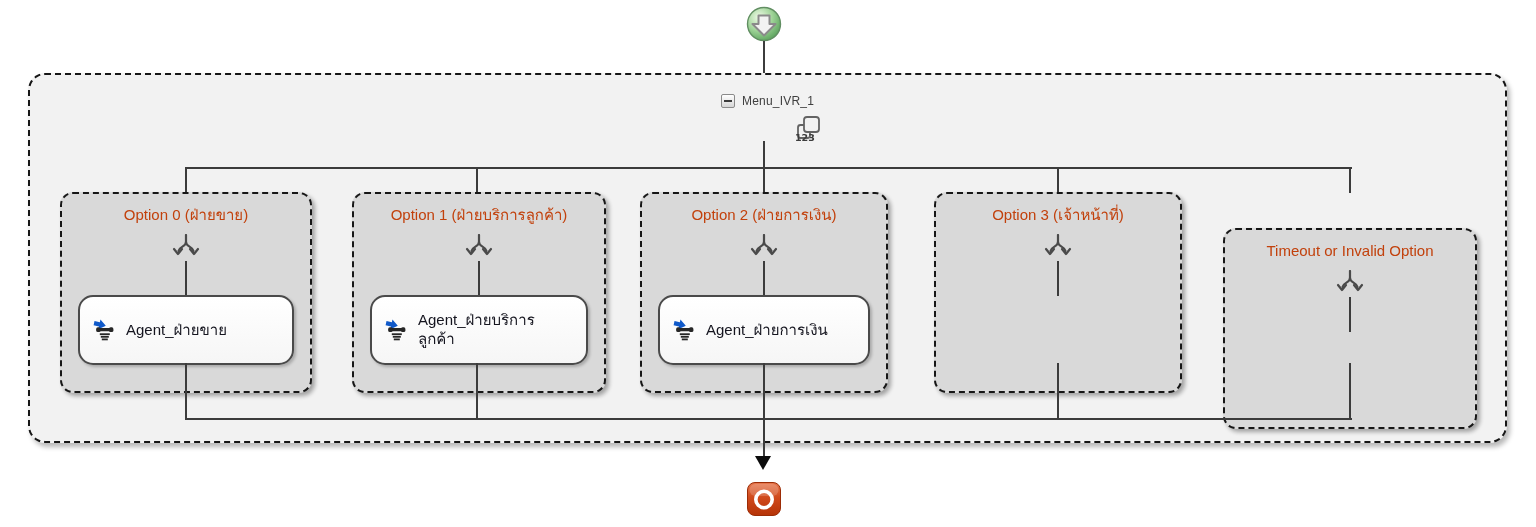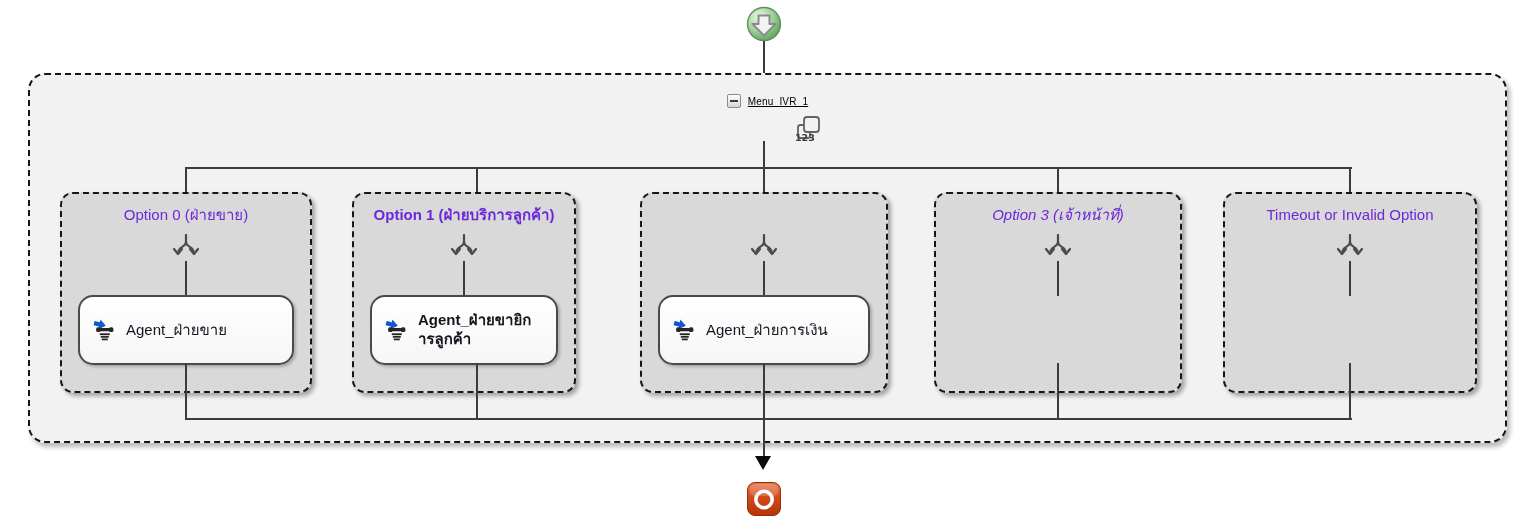--- a/index.html
+++ b/index.html
@@ -23,32 +23,32 @@
   .menu-header {
     position:absolute; left:0; right:0; top:16px; height:20px;
     display:flex; align-items:center; justify-content:center; gap:7px;
   }
   .collapse-btn {
     width:14px; height:14px; border:1px solid #8a8a8a; border-radius:2px;
     background:linear-gradient(#ffffff,#d6d6d6);
     display:flex; align-items:center; justify-content:center;
   }
   .collapse-btn .minus { width:8px; height:2px; background:#3b3b3b; }
-  .menu-title { font-size:10px; color:#000000; letter-spacing:.2px;text-decoration:underline; }
+  .menu-title { font-size:12px; color:#404040; letter-spacing:.2px; }
   .keypad-icon { position:absolute; left:50%; transform:translateX(-50%); top:39px; width:30px; height:30px;margin-left:40px; }
 
   
   .branch {
     position:absolute; top:192px; height:201px;
     background:#d9d9d9; border:2px dashed #161616; border-radius:13px;
     box-shadow:3px 3px 4px rgba(0,0,0,0.33);
   }
   .branch-title {
     position:absolute; top:11px; left:0; right:0; text-align:center;
-    font-size:15px; color:#6d28d9; line-height:1.35; white-space:nowrap;
+    font-size:15px; color:#c2410c; line-height:1.35; white-space:nowrap;
   }
   .fork-icon { position:absolute; top:40px; left:50%; transform:translateX(-50%); width:30px; height:27px; }
   .fork-line { position:absolute; left:calc(50% - 1px); top:67px; width:2px; height:35px; background:#3c3c3c; }
   .action-box {
     position:absolute; left:16px; right:16px; top:101px; height:70px;
     background:linear-gradient(#ffffff,#f6f6f6);
     border:2px solid #4a4a4a; border-radius:15px;
     box-shadow:2px 2px 3px rgba(0,0,0,0.22);
     display:flex; align-items:center;
   }
@@ -130,21 +130,21 @@
           <rect x="6.8" y="15.3" width="10" height="1.8" fill="#262626"></rect>
           <rect x="7.8" y="17.9" width="8" height="1.8" fill="#262626"></rect>
           <rect x="8.8" y="20.5" width="6" height="1.8" fill="#262626"></rect>
         </svg>
       </span>
 
       <span class="action-label">Agent_ฝ่ายขาย</span>
     </div>
   </div>
 
-  <div class="branch wrap-tight" style="left:352px; width:224px;font-weight:bold;">
+  <div class="branch wrap-tight" style="left:352px; width:254px;">
     <div class="branch-title">Option 1 (ฝ่ายบริการลูกค้า)</div>
     <div class="fork-icon">
       <svg width="30" height="27" viewBox="0 0 30 27" fill="none" stroke="#4a4a4a" stroke-width="2.2" stroke-linecap="round" stroke-linejoin="round">
         <path d="M15 1 V8"></path>
           <path d="M15 8 C15 13 8.5 12 7.5 17"></path>
           <path d="M15 8 C15 13 21.5 12 22.5 17"></path>
         <path d="M3 15 L7 20 L11 15"></path>
           <path d="M19 15 L23 20 L27 15"></path>
       </svg>
     </div>
@@ -155,25 +155,26 @@
           <path d="M1 4.2 h5.5 V1.4 L13 6.4 6.5 11.4 V8.6 H1 z" fill="#1059c9" transform="rotate(12 7 6)"></path>
           <rect x="3.6" y="10" width="16.4" height="3.2" rx="1.6" fill="#262626"></rect>
           <rect x="3.2" y="9.3" width="4.4" height="4.8" rx="1.6" fill="#262626"></rect>
           <rect x="16" y="9.3" width="4.4" height="4.8" rx="1.6" fill="#262626"></rect>
           <rect x="6.8" y="15.3" width="10" height="1.8" fill="#262626"></rect>
           <rect x="7.8" y="17.9" width="8" height="1.8" fill="#262626"></rect>
           <rect x="8.8" y="20.5" width="6" height="1.8" fill="#262626"></rect>
         </svg>
       </span>
 
-      <span class="action-label">Agent_ฝ่ายขายิการลูกค้า</span>
+      <span class="action-label">Agent_ฝ่ายบริการลูกค้า</span>
     </div>
   </div>
 
   <div class="branch" style="left:640px; width:248px;">
+    <div class="branch-title">Option 2 (ฝ่ายการเงิน)</div>
     <div class="fork-icon">
       <svg width="30" height="27" viewBox="0 0 30 27" fill="none" stroke="#4a4a4a" stroke-width="2.2" stroke-linecap="round" stroke-linejoin="round">
         <path d="M15 1 V8"></path>
           <path d="M15 8 C15 13 8.5 12 7.5 17"></path>
           <path d="M15 8 C15 13 21.5 12 22.5 17"></path>
         <path d="M3 15 L7 20 L11 15"></path>
           <path d="M19 15 L23 20 L27 15"></path>
       </svg>
     </div>
     <div class="fork-line"></div>
@@ -187,35 +188,35 @@
           <rect x="6.8" y="15.3" width="10" height="1.8" fill="#262626"></rect>
           <rect x="7.8" y="17.9" width="8" height="1.8" fill="#262626"></rect>
           <rect x="8.8" y="20.5" width="6" height="1.8" fill="#262626"></rect>
         </svg>
       </span>
 
       <span class="action-label">Agent_ฝ่ายการเงิน</span>
     </div>
   </div>
 
-  <div class="branch" style="left:934px; width:248px;font-style:italic;">
+  <div class="branch" style="left:934px; width:248px;">
     <div class="branch-title">Option 3 (เจ้าหน้าที่)</div>
     <div class="fork-icon">
       <svg width="30" height="27" viewBox="0 0 30 27" fill="none" stroke="#4a4a4a" stroke-width="2.2" stroke-linecap="round" stroke-linejoin="round">
         <path d="M15 1 V8"></path>
           <path d="M15 8 C15 13 8.5 12 7.5 17"></path>
           <path d="M15 8 C15 13 21.5 12 22.5 17"></path>
         <path d="M3 15 L7 20 L11 15"></path>
           <path d="M19 15 L23 20 L27 15"></path>
       </svg>
     </div>
     <div class="fork-line"></div>
   </div>
 
-  <div class="branch" style="left:1223px; width:254px;">
+  <div class="branch" style="left:1223px; width:254px;margin-top:36px;">
     <div class="branch-title">Timeout or Invalid Option</div>
     <div class="fork-icon">
       <svg width="30" height="27" viewBox="0 0 30 27" fill="none" stroke="#4a4a4a" stroke-width="2.2" stroke-linecap="round" stroke-linejoin="round">
         <path d="M15 1 V8"></path>
           <path d="M15 8 C15 13 8.5 12 7.5 17"></path>
           <path d="M15 8 C15 13 21.5 12 22.5 17"></path>
         <path d="M3 15 L7 20 L11 15"></path>
           <path d="M19 15 L23 20 L27 15"></path>
       </svg>
     </div>

